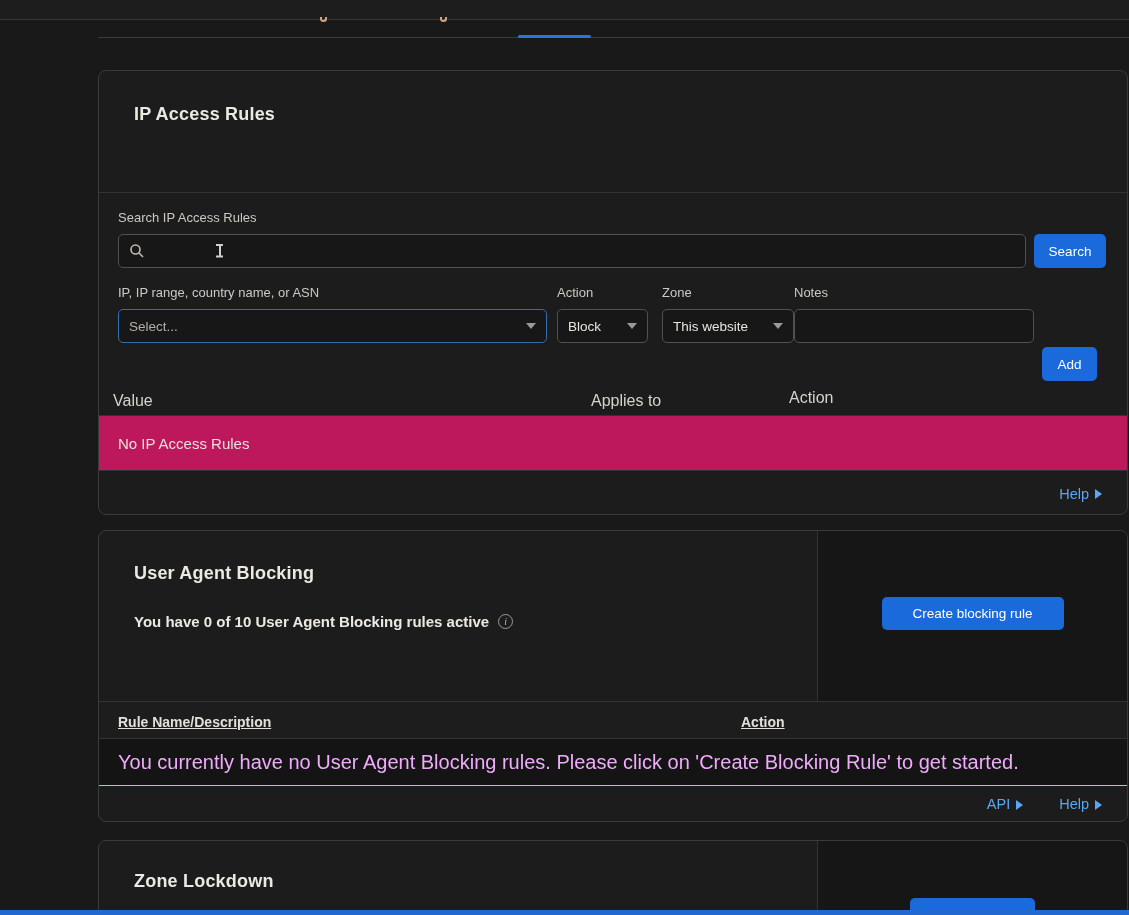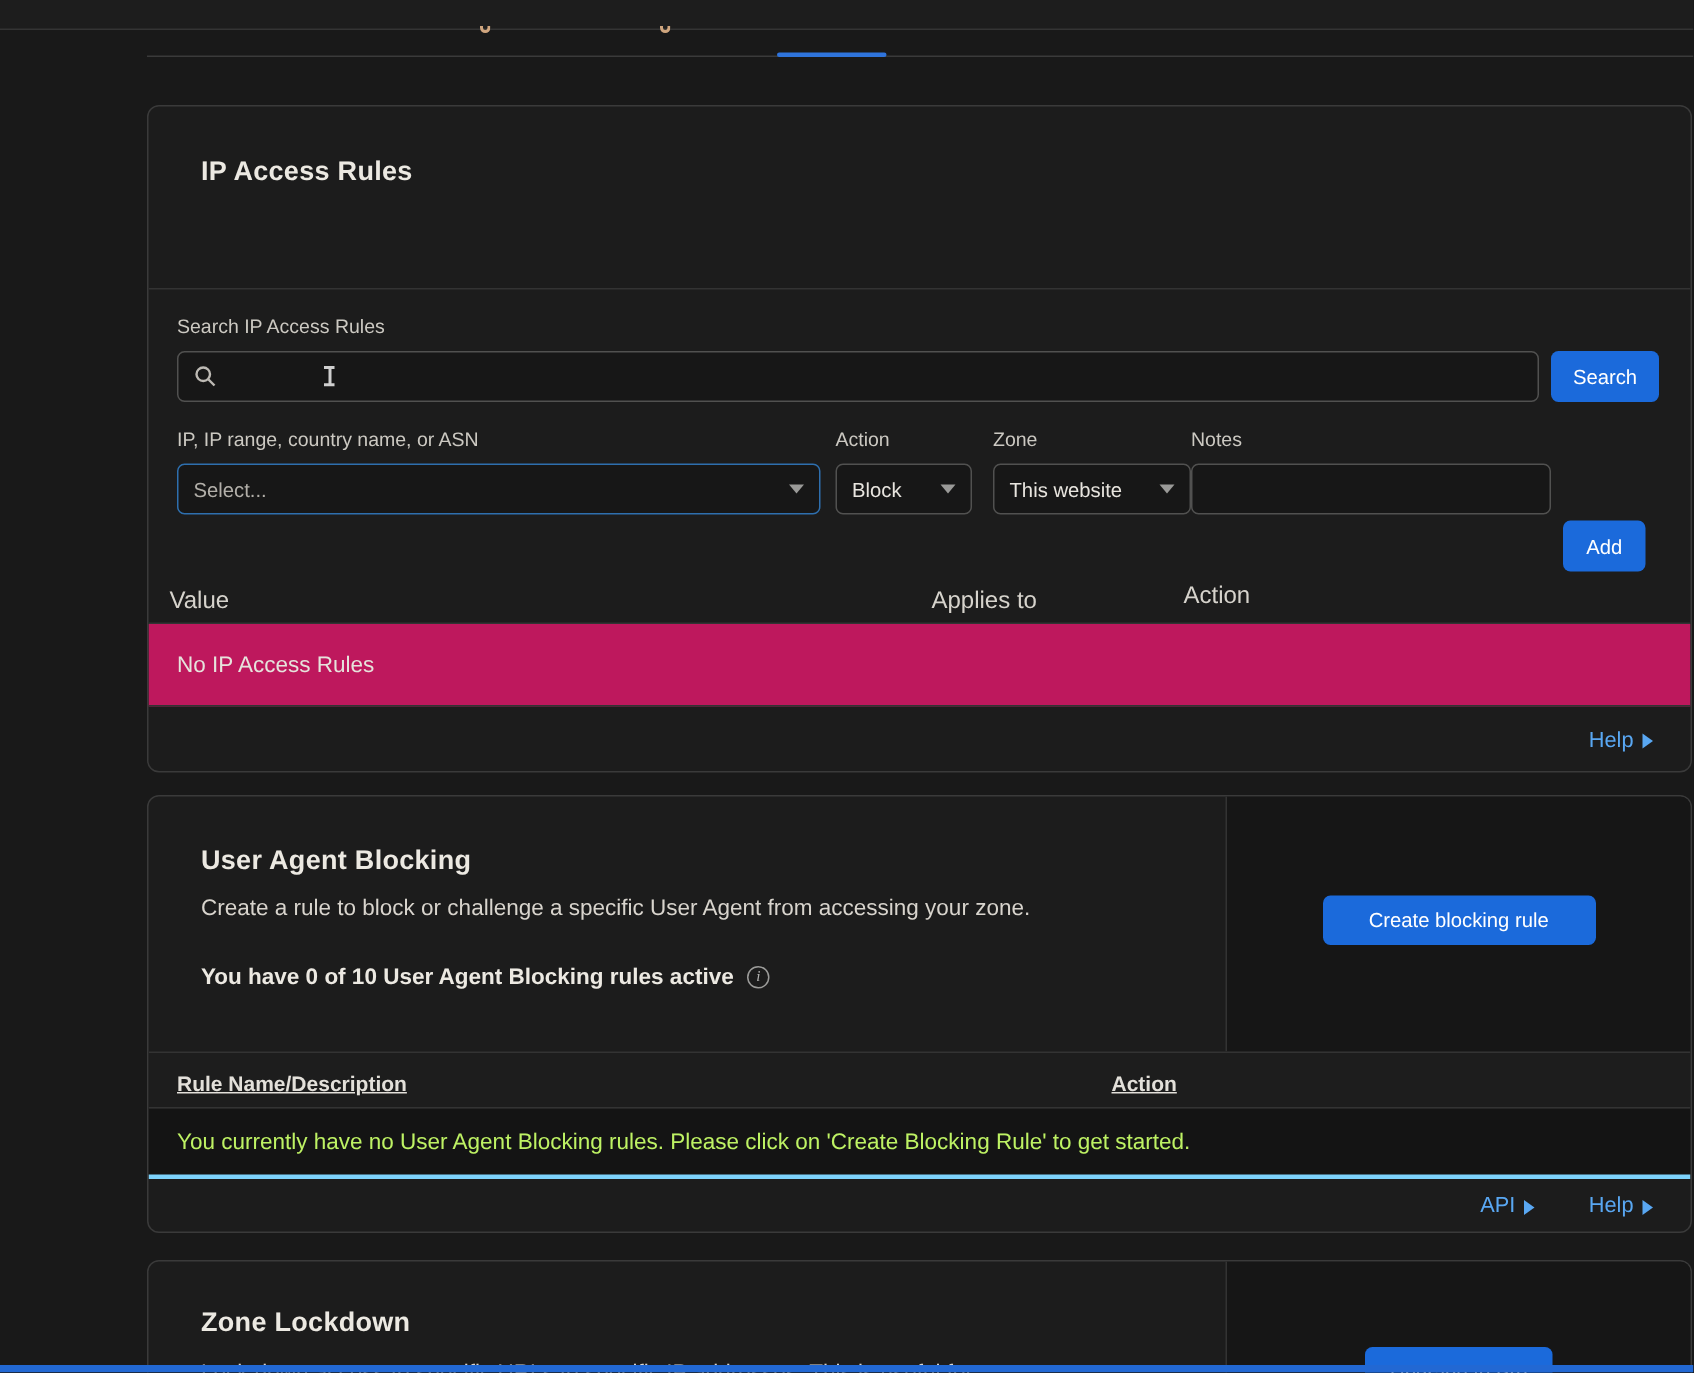--- a/index.html
+++ b/index.html
@@ -53,21 +53,21 @@
   .chev { margin-left:auto; width:0; height:0; border-left:5px solid transparent;
     border-right:5px solid transparent; border-top:6px solid #9a9a98; }
   #value-select { width:429px; border-color:#2e6fae; }
   .col-action { width:91px;  margin-left:10px; }
   .col-zone   { width:132px; margin-left:14px; }
   .col-notes  { width:240px; }
   #notes-input { width:240px; padding:0 10px; }
   #add-button { width:55px; height:34px; margin-left:8px; align-self:flex-end; }
   .c1-thead { position:relative; height:35px; border-bottom:1px solid #333; font-size:16px; color:#d6d3cc; }
   .c1-thead .th { position:absolute; top:11px; }
-  .th-value { left:14px; } .th-applies { left:522px; } .th-action { left:690px; top:8px !important; }
+  .th-value { left:14px; } .th-applies { left:492px; } .th-action { left:690px; top:8px !important; }
   .c1-empty { height:55px; background:#be185d; border-bottom:1px solid #333;
     display:flex; align-items:center; padding-left:19px; font-size:15px; color:#e6e3dc; }
   .card-footer { display:flex; align-items:center; justify-content:flex-end; padding-right:25px; }
   .c1-footer { height:45px; }
   .link { display:flex; align-items:center; gap:6px; color:#59a7f2; font-size:14.5px;
     cursor:pointer; text-decoration:none; }
   .link .arrow { width:0; height:0; border-top:5px solid transparent;
     border-bottom:5px solid transparent; border-left:7px solid #59a7f2; margin-top:1px; }
   
   .split { display:flex; }
@@ -78,22 +78,22 @@
   .usage-line { margin-top:29px; display:flex; align-items:center; gap:9px;
     font-size:15px; font-weight:700; color:#ece9e2; }
   .info-icon { width:15px; height:15px; border:1px solid #9b9b99; border-radius:50%;
     color:#b5b5b3; font-size:10px; font-weight:400; display:flex; align-items:center;
     justify-content:center; font-family:"Liberation Serif", serif; font-style:italic; }
   #create-blocking-rule-button { width:182px; height:33px; margin-top:-6px; }
   .c2-thead { position:relative; height:38px; border-top:1px solid #333; border-bottom:1px solid #333;
     font-size:14px; font-weight:700; color:#e3e0da; background:#1d1d1d; }
   .c2-thead .th { position:absolute; top:12px;text-decoration:underline; }
   .th-rulename { left:19px; } .th-uab-action { left:642px; }
-  .c2-empty { height:47px; background:#141414; border-bottom:3px solid #7dd3fc;
-    display:flex; align-items:center; padding-left:19px; font-size:15px; color:#bef264; }
+  .c2-empty { height:47px; background:#141414; border-bottom:1px solid #7dd3fc;
+    display:flex; align-items:center; padding-left:19px; font-size:20px; color:#f0abfc; }
   .c2-footer { height:36px; gap:36px; }
   
   #zone-card .split-left { padding-top:30px; }
   #zone-card .desc { margin-top:15px; }
   #upgrade-button { width:125px; height:34px; margin-top:57px; align-self:flex-start; }
   #zone-card .split-right { align-items:flex-start; }
   
   .bottom-bar { position:absolute; left:0; top:910px; width:1129px; height:5px;
     background:#2268d3; z-index:20; }
 </style>
@@ -169,21 +169,20 @@
       <span>Help</span>
       <span class="arrow"></span>
     </a>
   </div>
 </section>
 
 <section class="card" id="uab-card">
   <div class="split c2-top">
     <div class="split-left">
       <h2>User Agent Blocking</h2>
-      <p class="desc">Create a rule to block or challenge a specific User Agent from accessing your zone.</p>
       <div class="usage-line">
         <span>You have 0 of 10 User Agent Blocking rules active</span>
         <span class="info-icon">i</span>
       </div>
     </div>
     <div class="split-right">
       <button id="create-blocking-rule-button" class="btn">Create blocking rule</button>
     </div>
   </div>
   <div class="c2-thead">

